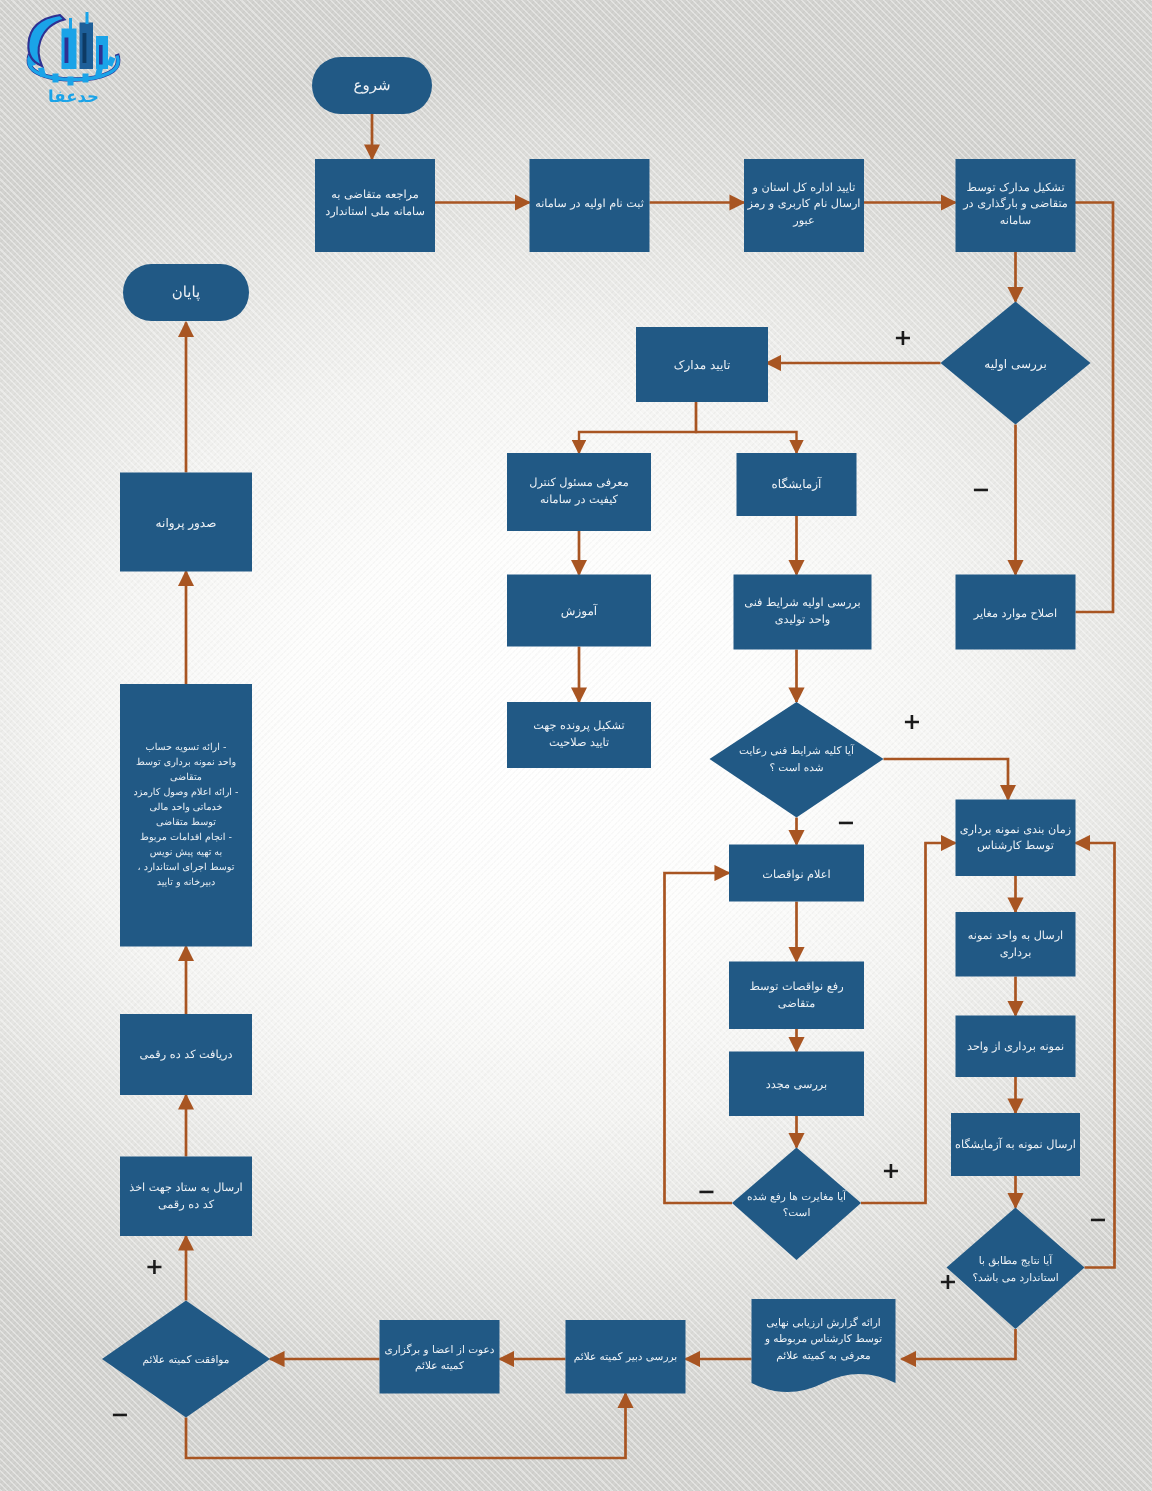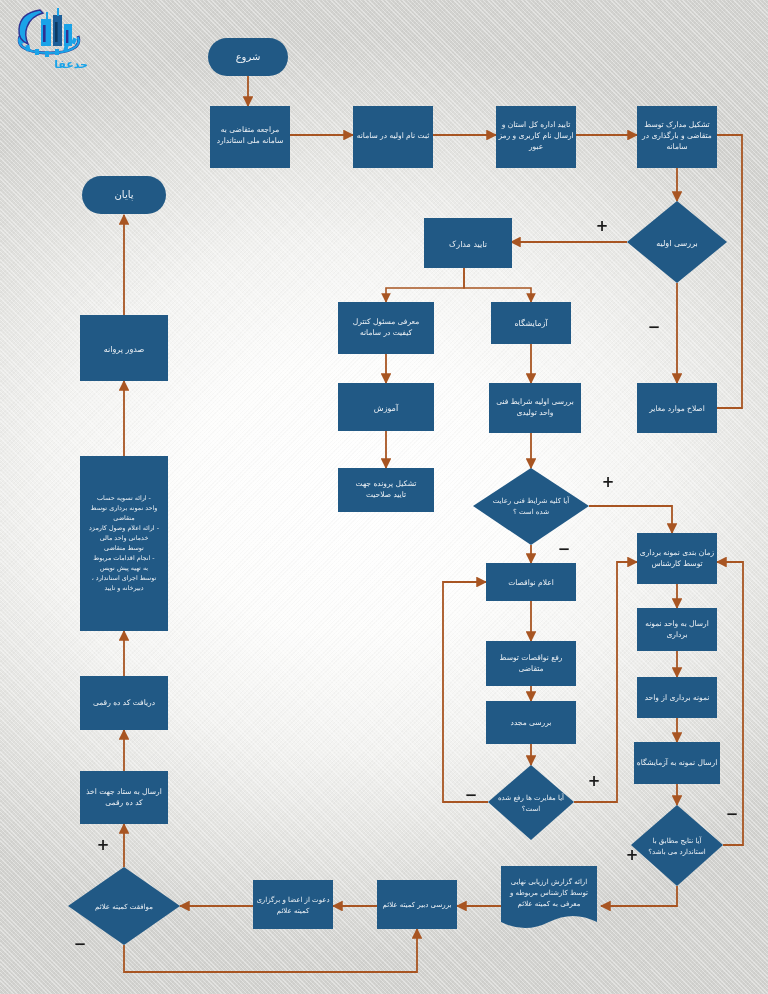--- a/index.html
+++ b/index.html
@@ -33,21 +33,21 @@
     fill:#1a1a1a;
     font-family:"DejaVu Sans","Liberation Sans",sans-serif;
     font-size:15px;font-weight:700;
     text-anchor:middle;dominant-baseline:middle;
   }
   .shape{ fill:#215985; }
   .edge{ stroke:#a85522; stroke-width:1.8; fill:none; }
   .edgeThin{ stroke:#a85522; stroke-width:1.6; fill:none; }
   #logo{position:absolute;left:10px;top:6px;width:78px;height:74px;}
   .logoCap{
-    position:absolute;left:0;top:52px;width:78px;text-align:right;
+    position:absolute;left:0;top:52px;width:78px;text-align:center;
     color:#1aa3e8;font-size:11px;font-weight:700;letter-spacing:1px;
     font-family:"DejaVu Sans","Liberation Sans",sans-serif;
   }
 </style>
 </head>
 <body>
 
 <div id="page">
 
   <div id="logo">

